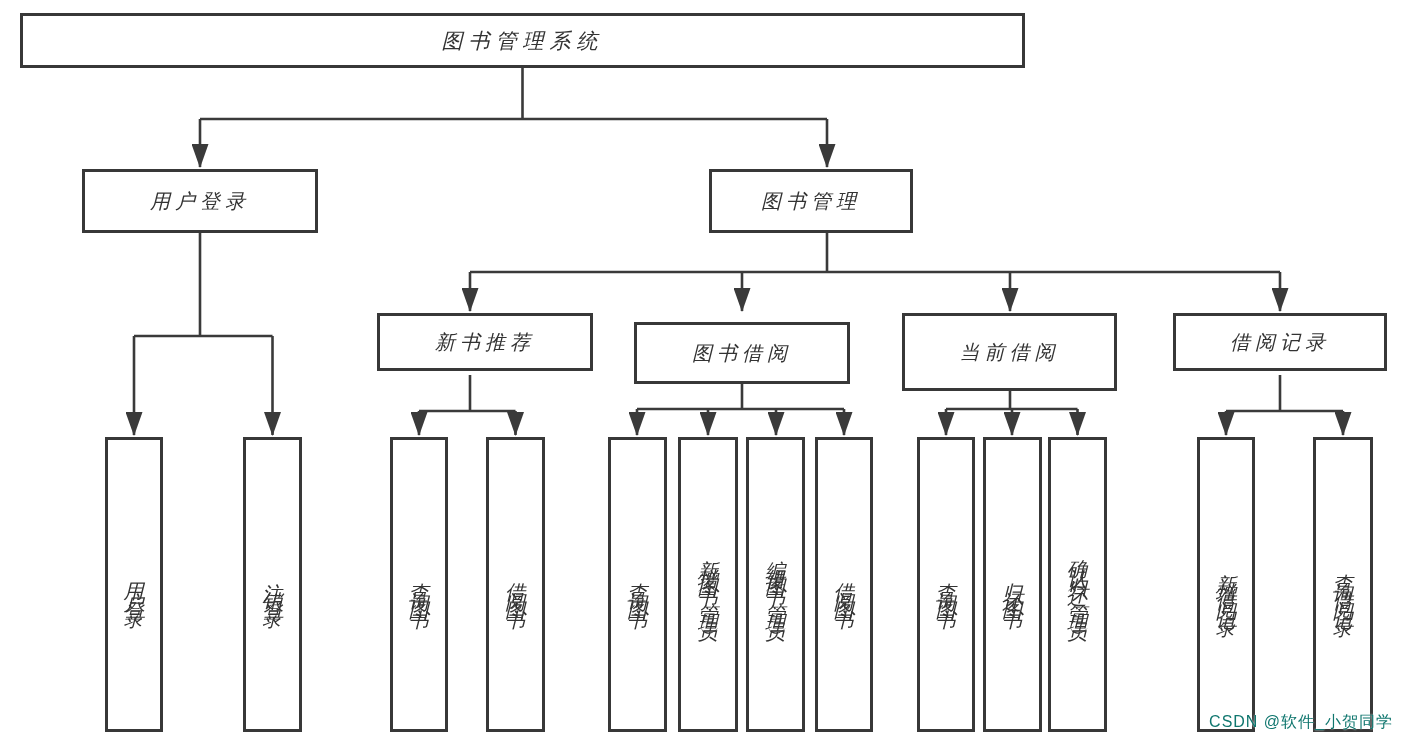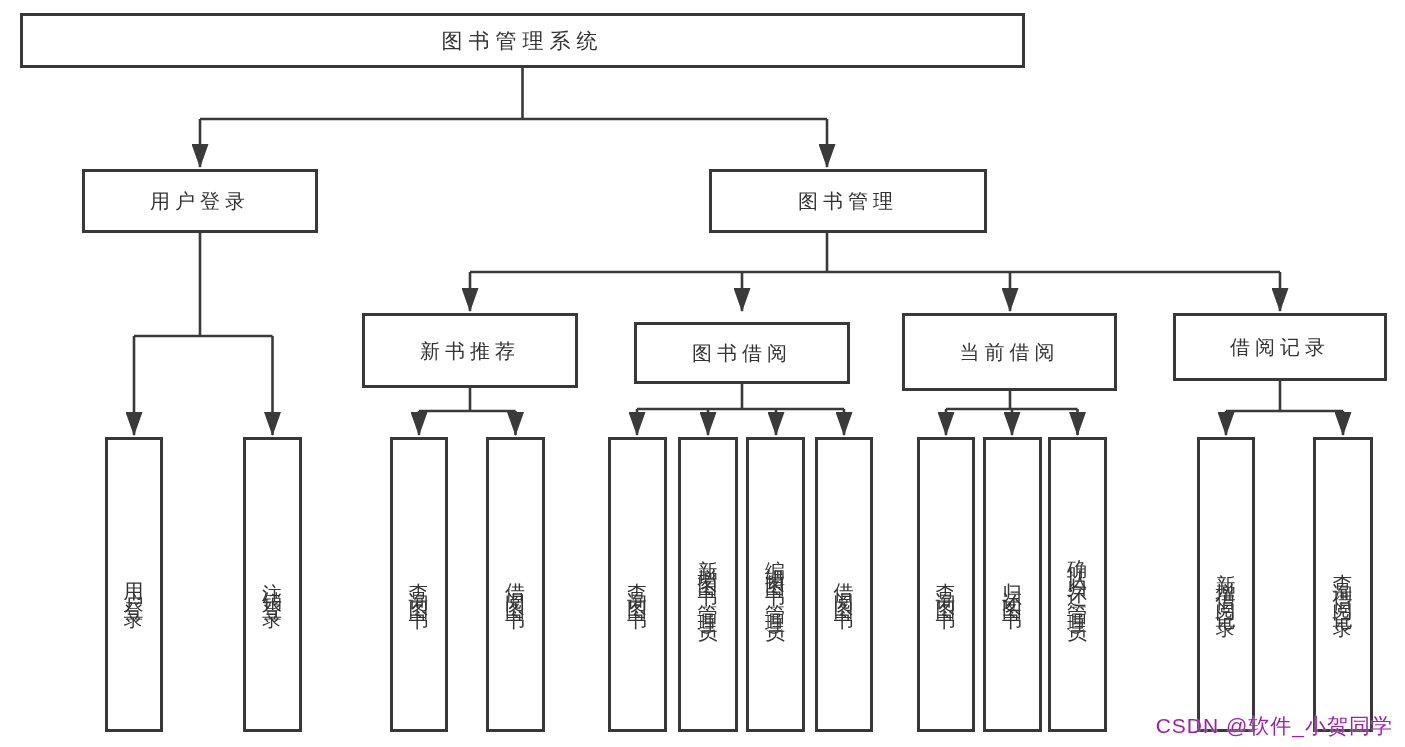--- a/index.html
+++ b/index.html
@@ -17,24 +17,24 @@
     background:#ffffff;border:3px solid #383838;
     display:flex;align-items:center;justify-content:center;
     color:#333333;font-size:20px;line-height:1;
   }
   .node.h{letter-spacing:5px;}
   .node.root{font-size:21px;letter-spacing:6px;}
   .node.v{
     writing-mode:vertical-rl;text-orientation:mixed;
     letter-spacing:9px;font-size:20px;
   }
-  .node span{white-space:nowrap;}
+  .node span{white-space:nowrap;font-style:italic;}
   .watermark{
     position:absolute;z-index:3;right:12px;top:712px;
-    font-size:21px;letter-spacing:1px;color:#a21caf;
+    font-size:16px;letter-spacing:1px;color:#0f766e;
     text-shadow:0 0 2px #ffffff;
   }
 </style>
 </head>
 <body>
 
 <div class="stage">
 
   <svg class="connectors" width="1405" height="747" viewBox="0 0 1405 747">
     <defs>
@@ -91,34 +91,34 @@
     </g>
   </svg>
 
   <div class="node h root" style="left:20px;top:13px;width:1005px;height:55px">
     <span>图书管理系统</span>
   </div>
 
   <div class="node h" style="left:82px;top:169px;width:236px;height:64px">
     <span>用户登录</span>
   </div>
-  <div class="node h" style="left:709px;top:169px;width:278px;height:64px">
+  <div class="node h" style="left:709px;top:169px;width:204px;height:64px">
     <span>图书管理</span>
   </div>
 
-  <div class="node h" style="left:362px;top:313px;width:216px;height:75px">
+  <div class="node h" style="left:377px;top:313px;width:216px;height:58px">
     <span>新书推荐</span>
   </div>
   <div class="node h" style="left:634px;top:322px;width:216px;height:62px">
     <span>图书借阅</span>
   </div>
   <div class="node h" style="left:902px;top:313px;width:215px;height:78px">
     <span>当前借阅</span>
   </div>
-  <div class="node h" style="left:1173px;top:313px;width:214px;height:68px">
+  <div class="node h" style="left:1173px;top:313px;width:214px;height:58px">
     <span>借阅记录</span>
   </div>
 
   <div class="node v" style="left:105px;top:437px;width:58px;height:295px">
     <span>用户登录</span>
   </div>
   <div class="node v" style="left:243px;top:437px;width:59px;height:295px">
     <span>注销登录</span>
   </div>
 

